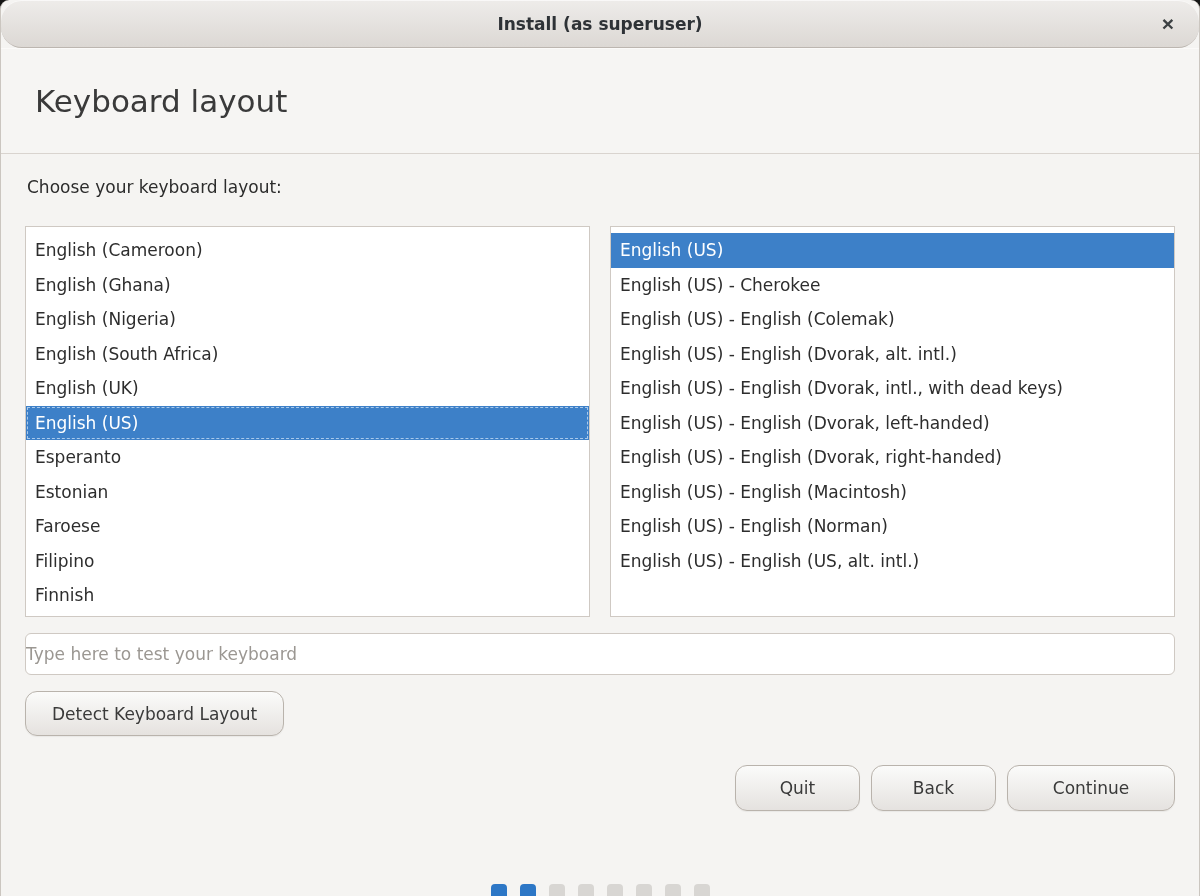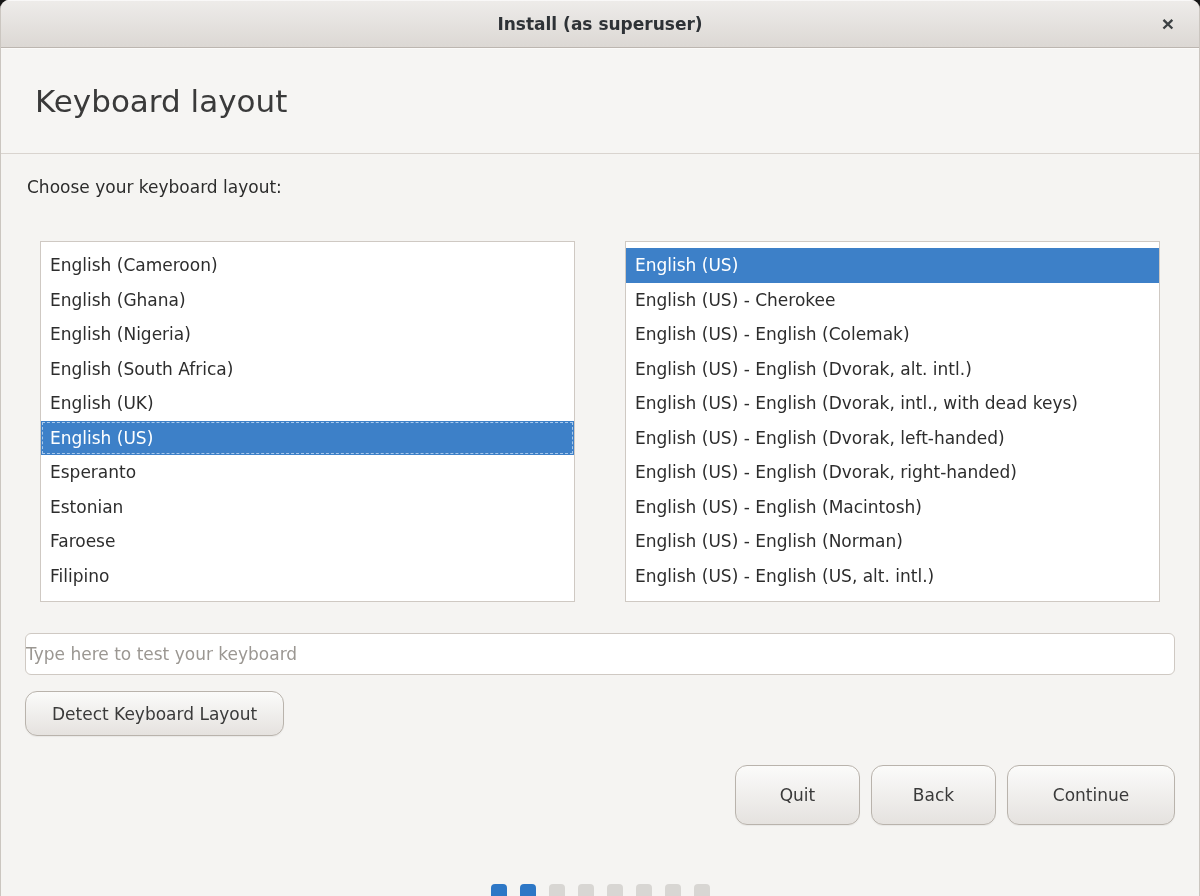--- a/index.html
+++ b/index.html
@@ -19,20 +19,21 @@
     border-right: 1px solid #cbc6c0;
   }
   
   .titlebar {
     height: 48px;
     background: linear-gradient(#eeecea, #dcd8d4);
     border-bottom: 1px solid #bcb6b0;
     display: flex; align-items: center; justify-content: center;
     position: relative;
     box-shadow: inset 0 1px 0 rgba(255,255,255,0.65);
+    border-radius: 21px;
   }
   .titlebar-title { font-weight: bold; font-size: 17px; color: #2e3236; }
   .close-button {
     position: absolute; right: 16px; top: 50%; transform: translateY(-50%);
     width: 30px; height: 30px;
     background: none; border: none; padding: 0;
     font-size: 21px; font-weight: bold; color: #3c4043;
     cursor: pointer; line-height: 30px; text-align: center;
   }
   
@@ -50,21 +51,21 @@
   }
   
   .content { padding: 0 24px; }
   .choose-label {
     margin: 23px 0 29px 2px;
     font-size: 17px; color: #2c2c2c;
   }
   .lists { display: flex; gap: 20px; height: 391px; }
   .list {
     flex: 1;
-    margin: 15px; padding: 6px 0 14px 0;
+    margin: 0; padding: 6px 0 14px 0;
     list-style: none;
     background: #ffffff;
     border: 1px solid #cfc9c3;
     overflow: hidden;
   }
   .list li {
     height: 34.5px; line-height: 34.5px;
     padding: 0 9px;
     font-size: 17px; color: #2d2d2d;
     white-space: nowrap; overflow: hidden;
@@ -93,21 +94,21 @@
     font-family: "DejaVu Sans", "Liberation Sans", sans-serif;
     font-size: 17px; color: #3a3a3a;
     cursor: pointer;
     box-shadow: 0 1px 1px rgba(0,0,0,0.05);
   }
   .detect-button { margin-top: 16px; }
   .footer {
     display: flex; justify-content: flex-end; gap: 11px;
     margin-top: 29px;
   }
-  .footer .btn { height: 60px; min-width: 125px; }
+  .footer .btn { height: 46px; min-width: 125px; }
   .footer .btn.wide { min-width: 168px; }
   
   .progress-dots {
     position: absolute; left: 0; right: 0; top: 884px;
     display: flex; justify-content: center; gap: 13px;
   }
   .dot { width: 16px; height: 16px; border-radius: 4px; }
   .dot.active { background: var(--dot-active, #2d77c6); }
   .dot.inactive { background: var(--dot-inactive, #d8d6d3); }
 </style>

